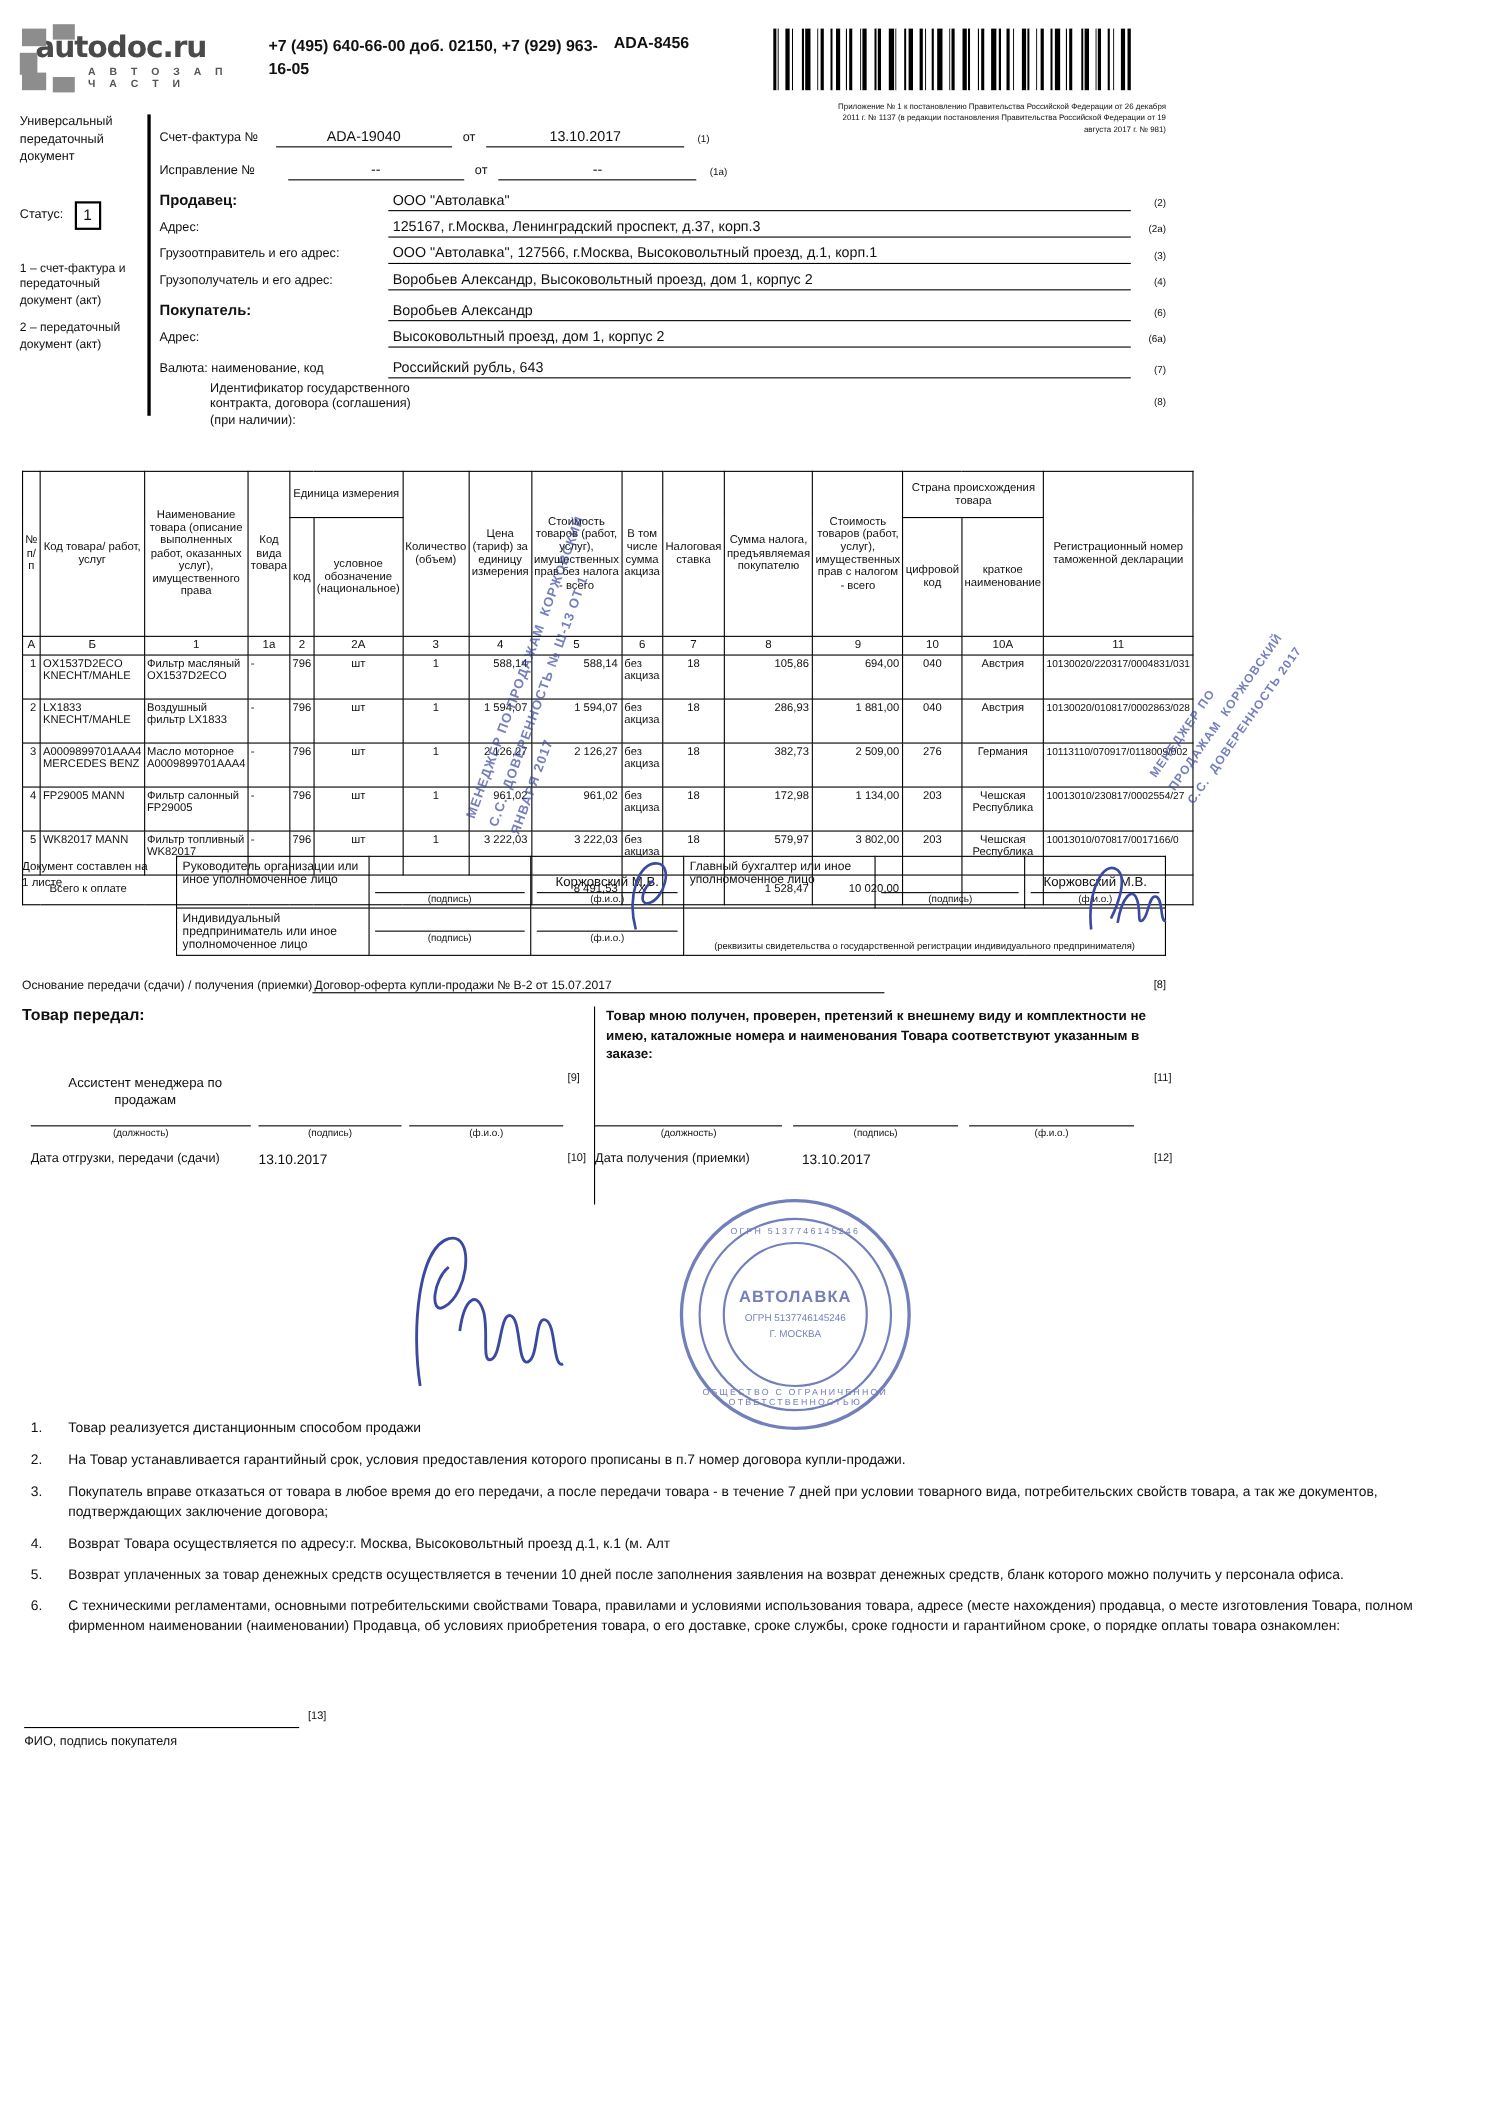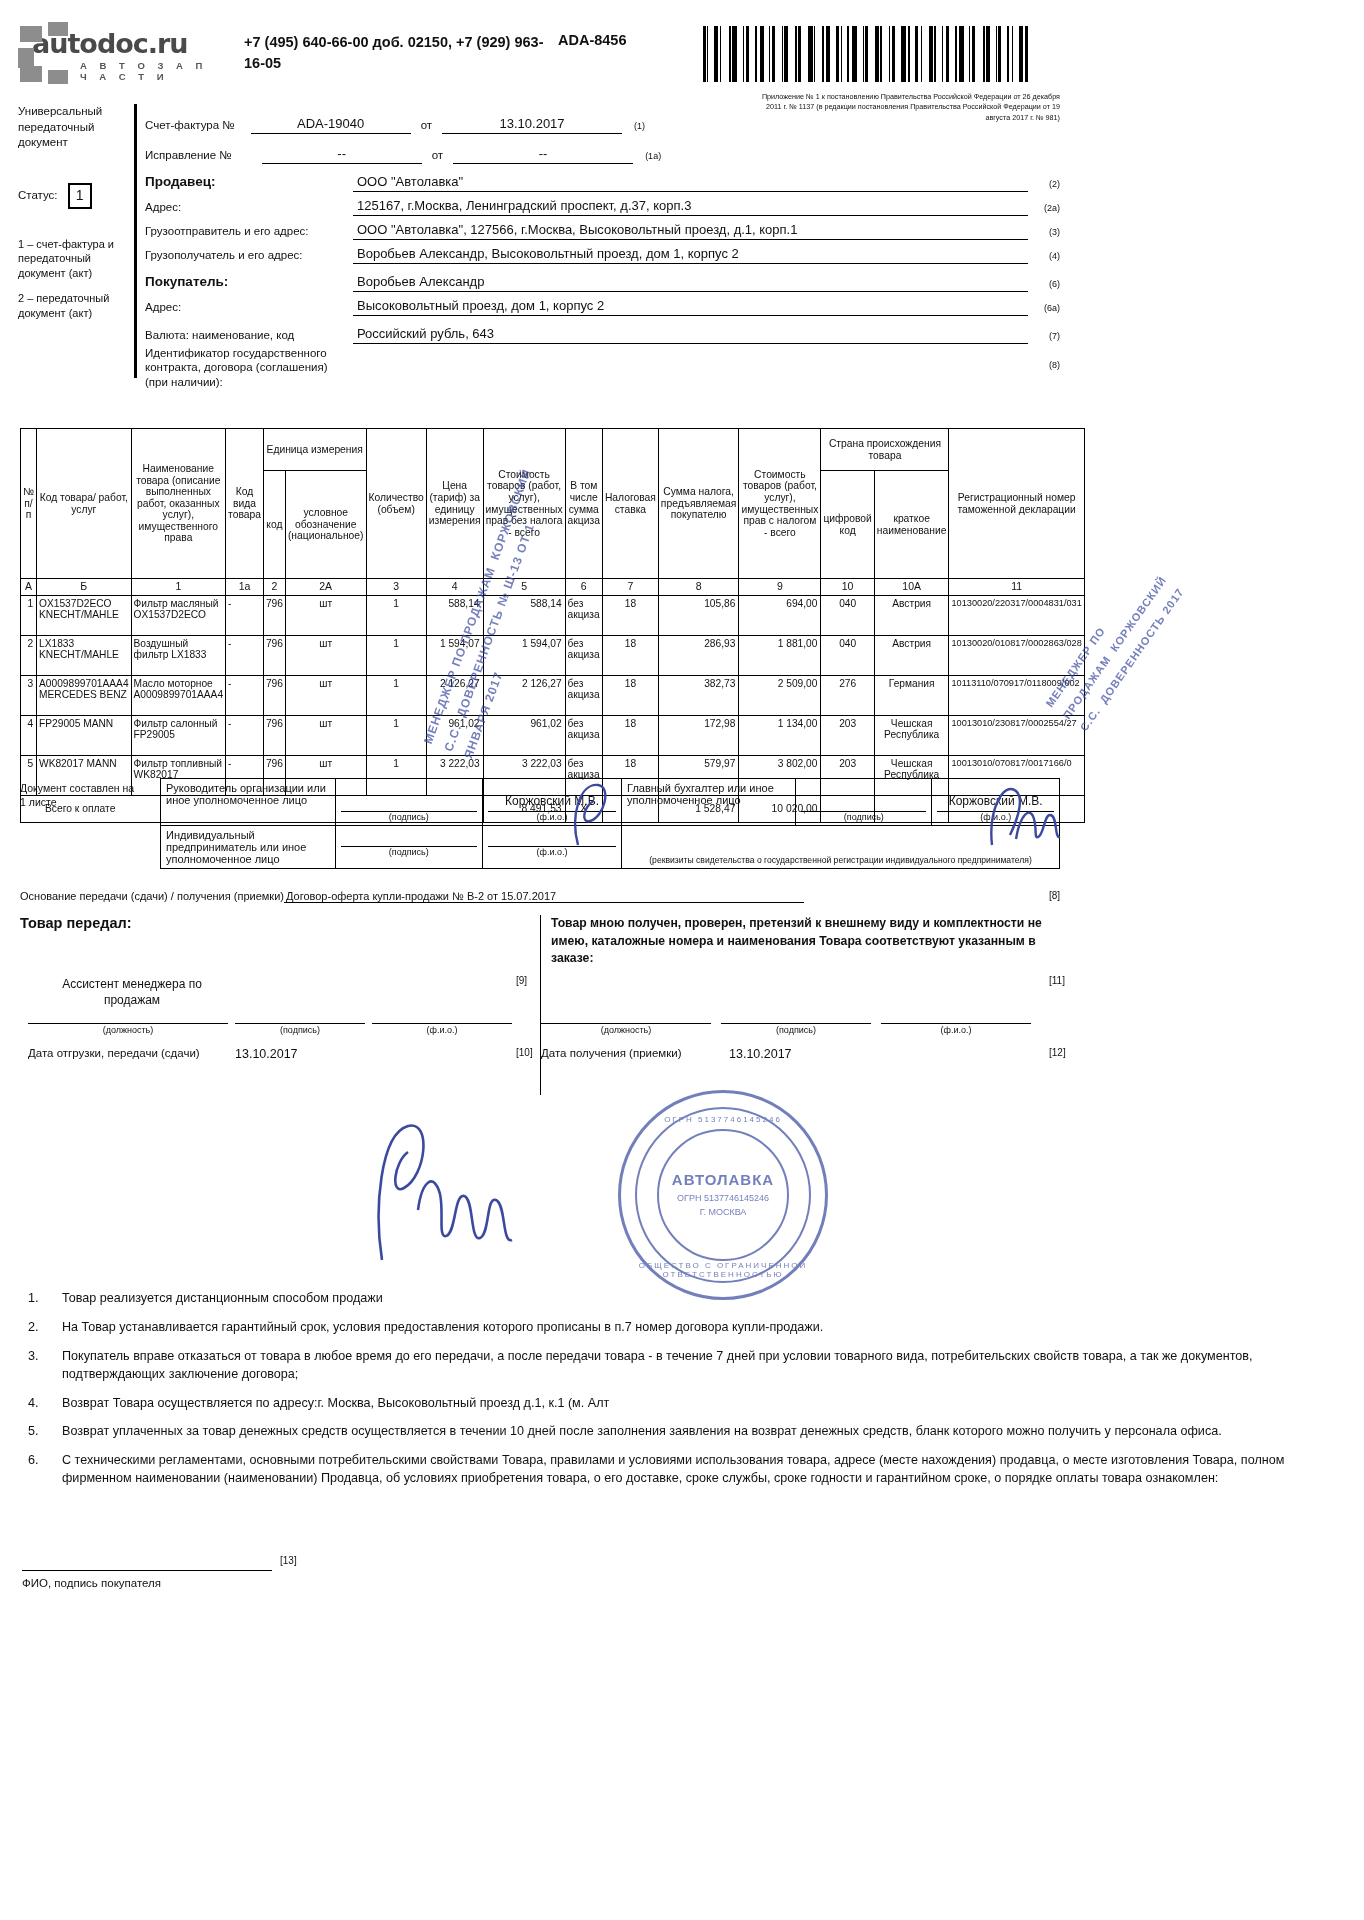--- a/index.html
+++ b/index.html
@@ -66,21 +66,21 @@
   .hf-ot { font-size:11.5px; padding:0 10px 3px 10px; }
 
   .hf-line { display:flex; align-items:flex-end; height:24px; position:relative; }
   .hf-line .lbl { font-size:11.5px; width:208px; padding-bottom:3px; }
   .hf-line .lbl.b { font-weight:bold; font-size:13.5px; }
   .hf-line .val {
     flex:1; font-size:13px; border-bottom:1.6px solid #000;
     padding:0 0 2px 4px; white-space:nowrap; overflow:hidden;
   }
   .hf-line .rf { font-size:9px; width:32px; text-align:right; padding-bottom:3px; }
-  .small2 { font-size:9.2px; line-height:1.25; }
+  .small2 { font-size:9.2px; line-height:1.25;margin-left:46px; }
 
   
   table.main { position:absolute; left:20px; top:428px; width:1040px; border-collapse:collapse; }
   table.main td, table.main th {
     border:1.2px solid #000; font-size:10.3px; font-weight:normal;
     padding:1px 2px; vertical-align:middle; text-align:center; line-height:1.12;
   }
   table.main tr.colnum td { font-size:10.5px; height:17px; }
   table.main td.l { text-align:left; }
   table.main td.r { text-align:right; padding-right:3px; }

